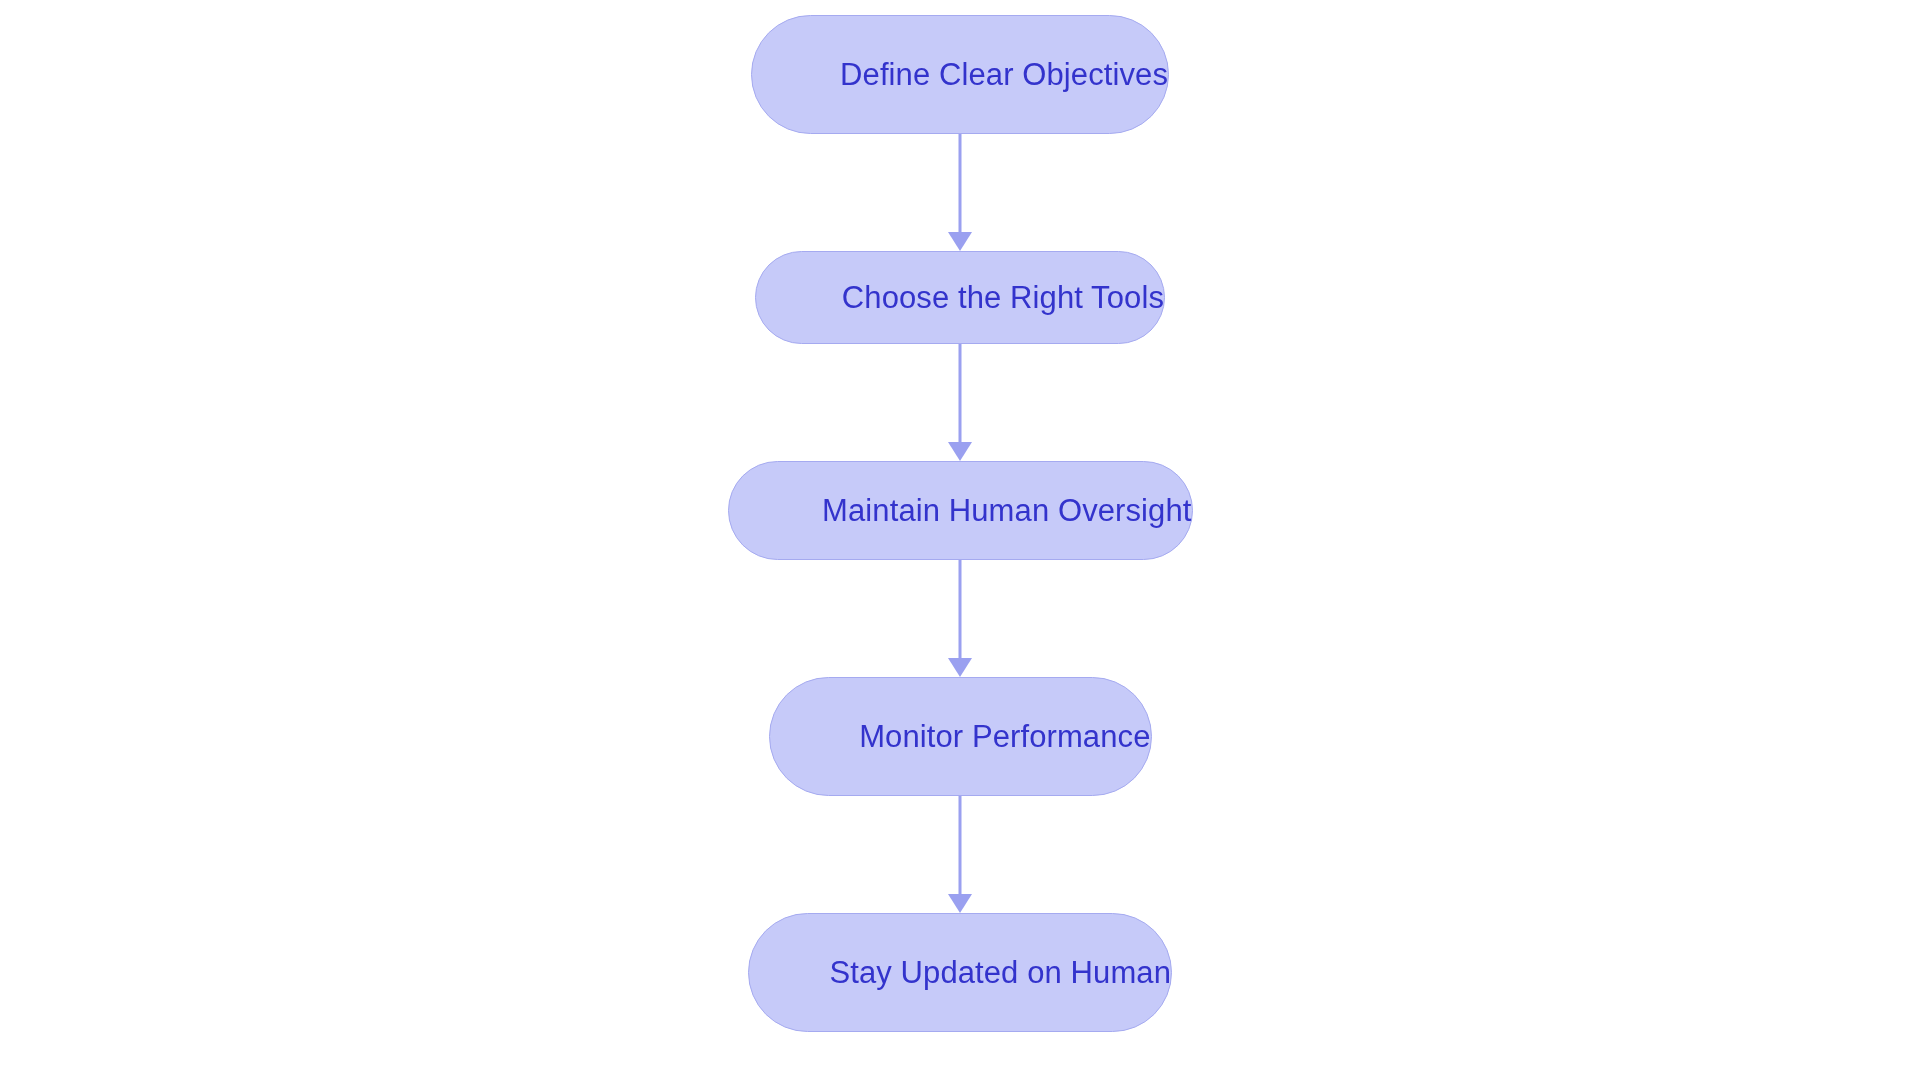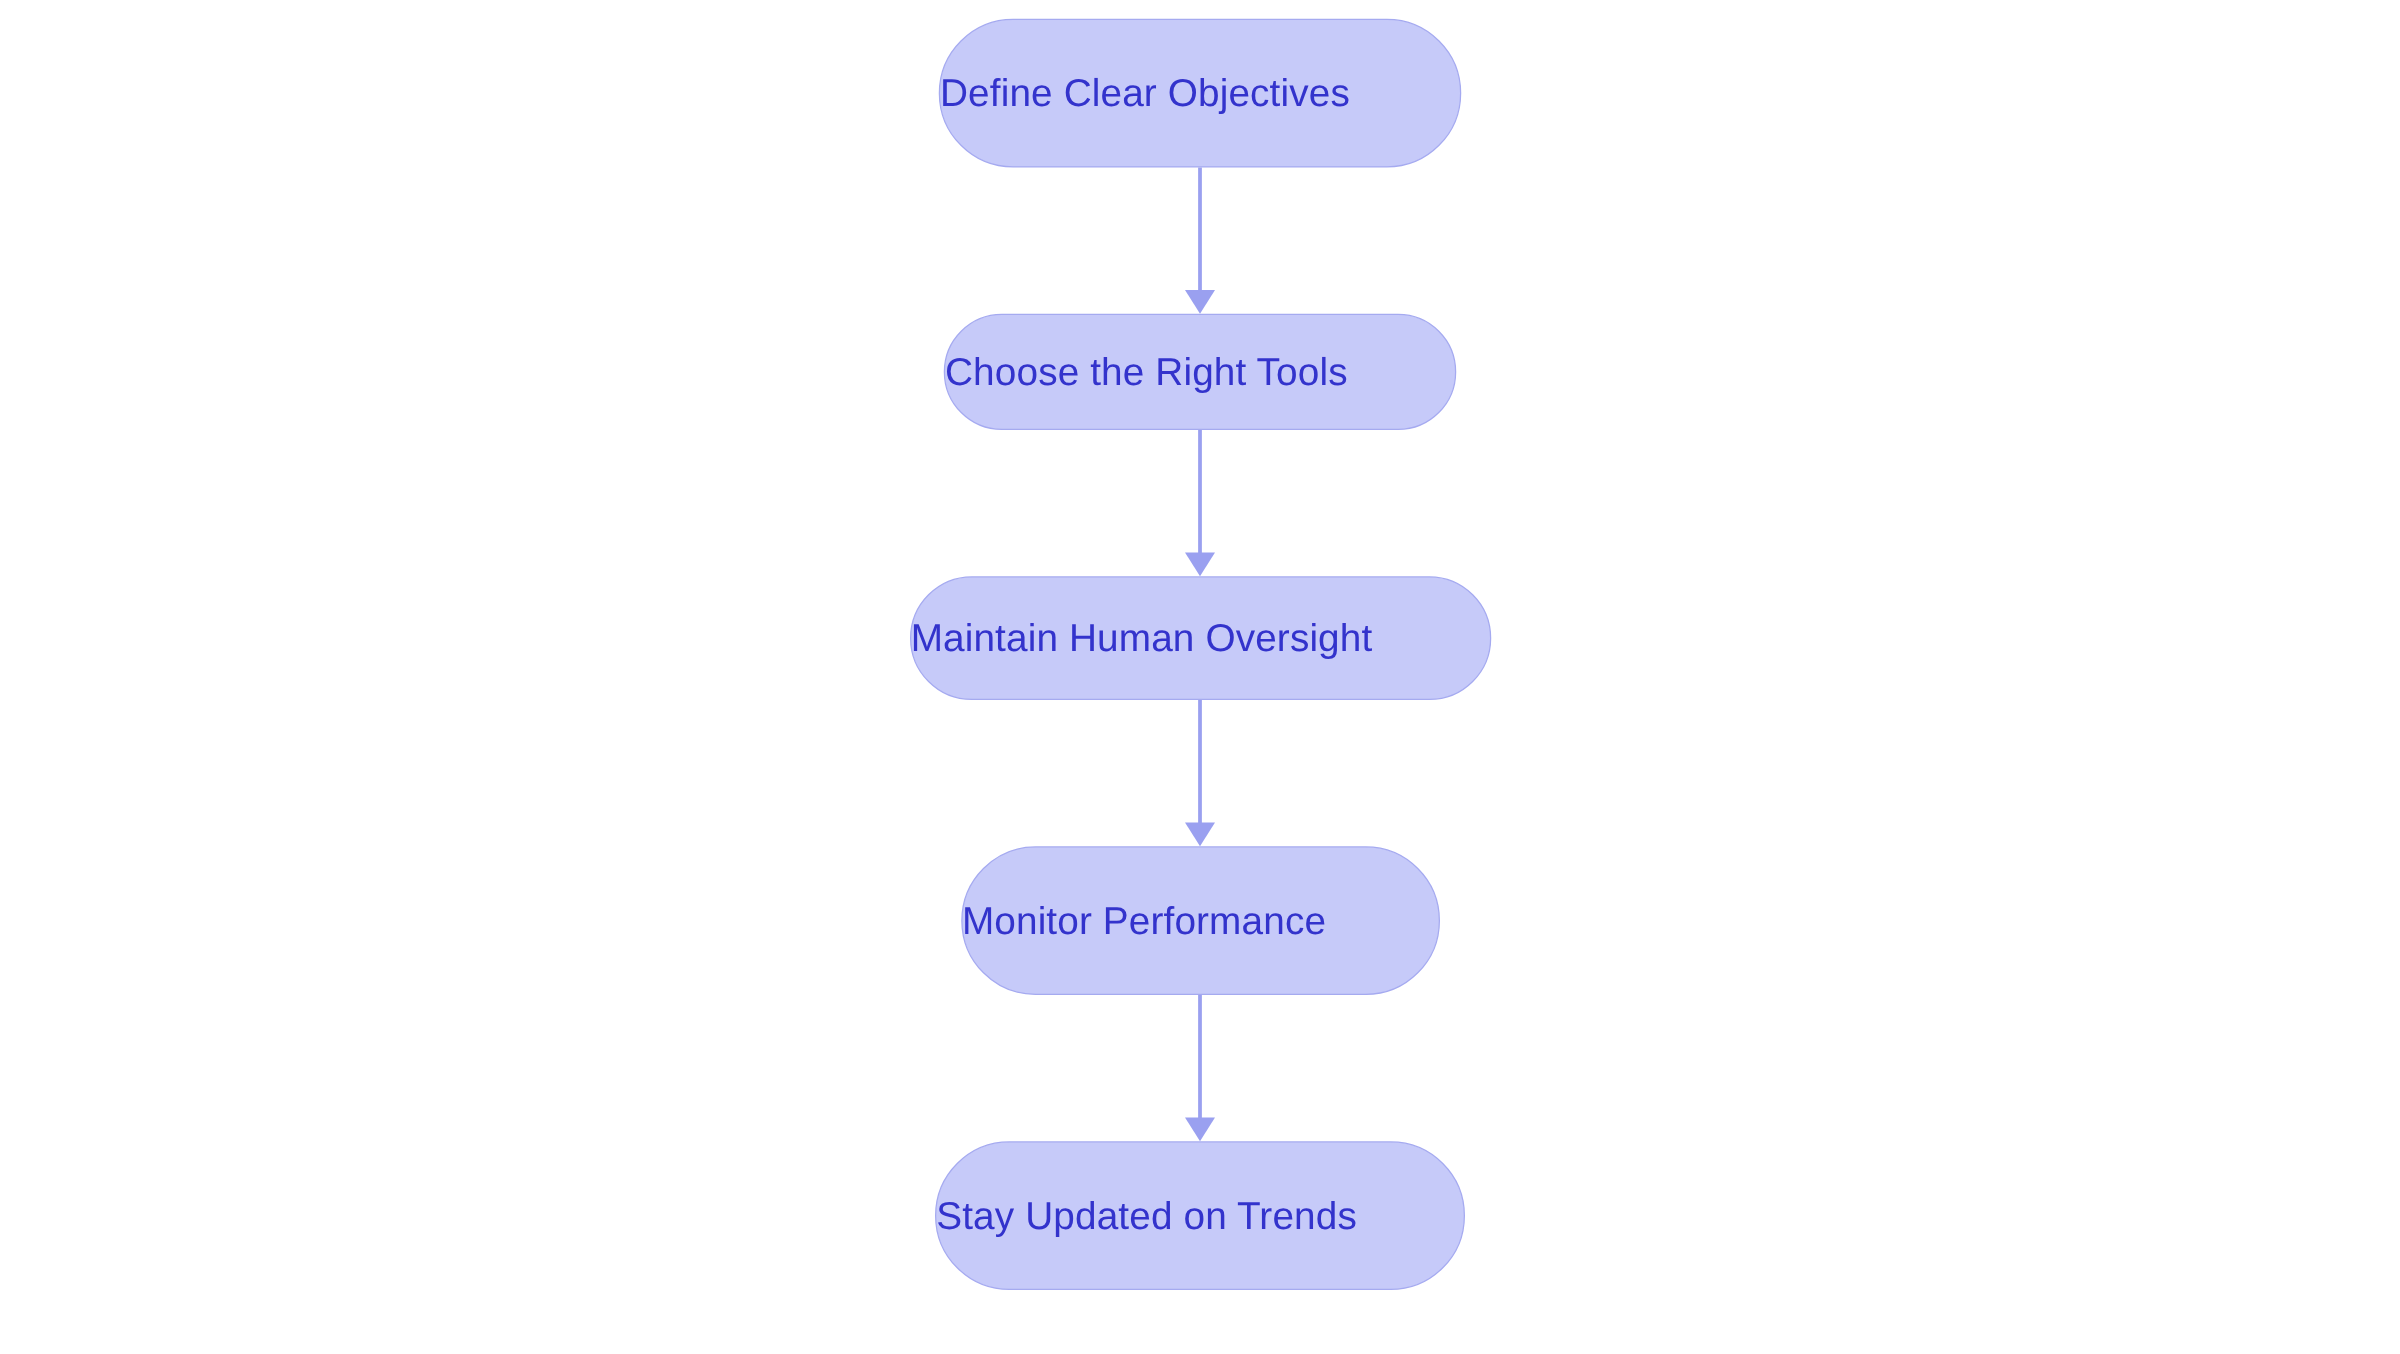--- a/index.html
+++ b/index.html
@@ -29,21 +29,21 @@
     height: 1083px;
     display: flex;
     flex-direction: column;
     align-items: center;
   }
 
   .node {
     box-sizing: border-box;
     display: flex;
     align-items: center;
-    justify-content: flex-start;
+    justify-content: flex-end;
     background: #c6caf9;
     border: 1.6px solid #a5aaf0;
     border-radius: 999px;
     color: #3333cc;
     font-size: 31px;
     font-weight: 400;
     letter-spacing: 0.1px;
     white-space: nowrap;
     line-height: 1;
     -webkit-font-smoothing: antialiased;
@@ -133,17 +133,17 @@
     <div class="node node-4">
       <span class="node-label">Monitor Performance</span>
     </div>
 
     <div class="connector">
       <span class="line"></span>
       <span class="arrow-head"></span>
     </div>
 
     <div class="node node-5">
-      <span class="node-label">Stay Updated on Trends</span>
+      <span class="node-label">Stay Updated on Human</span>
     </div>
 
   </div>
 </div>
 
 </body></html>

